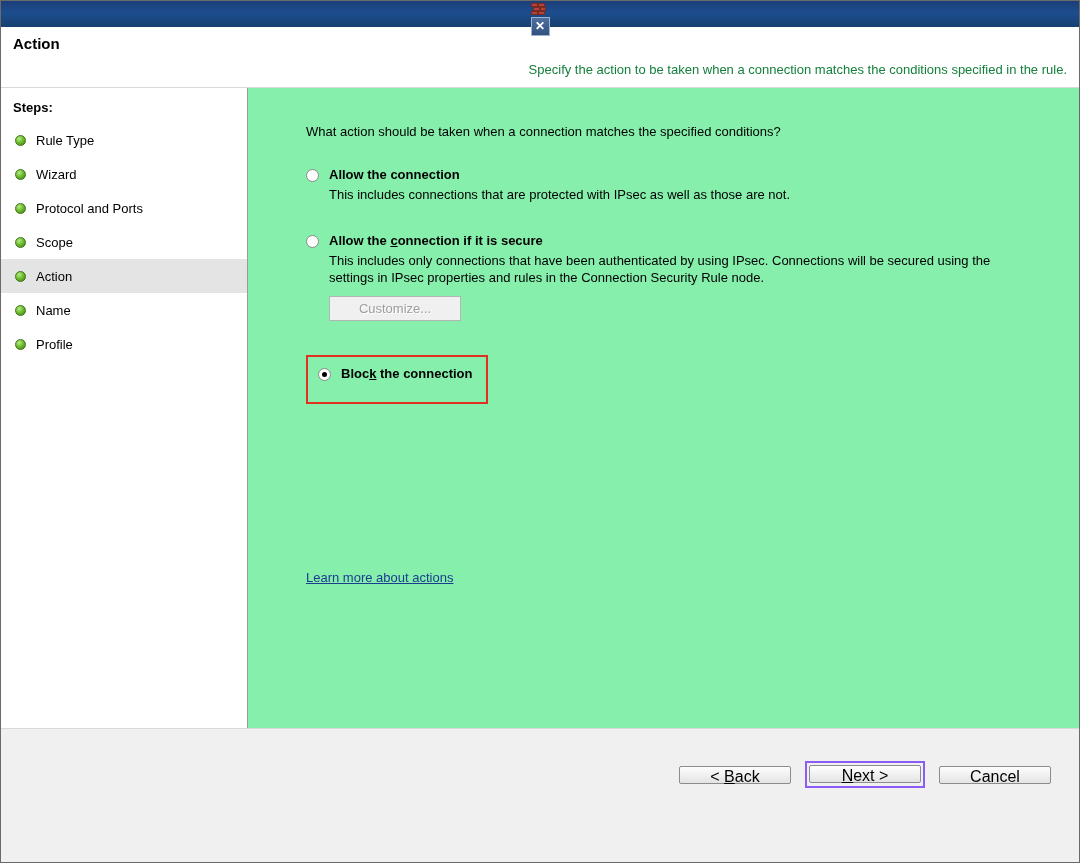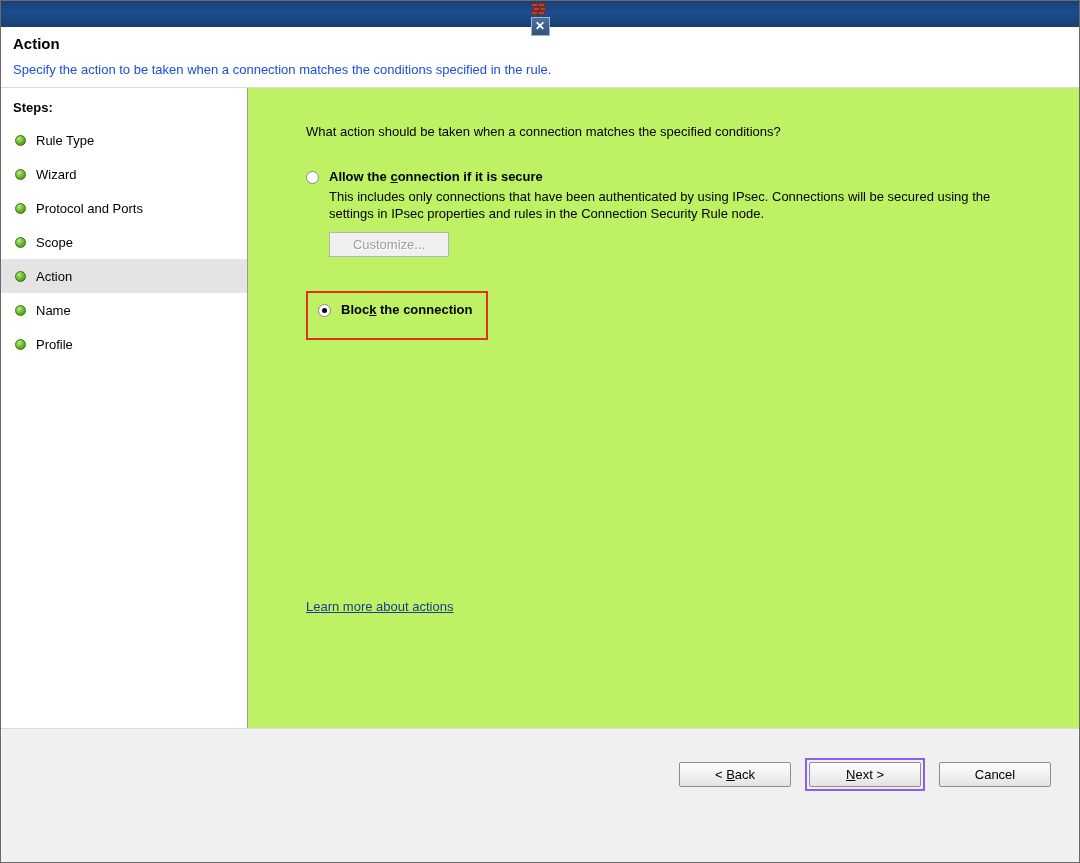--- a/index.html
+++ b/index.html
@@ -73,21 +73,22 @@
     border-bottom: 1px solid #d9d9d9;
   }
   .header h1 {
     margin: 0 0 10px 0;
     font-size: 15px;
     font-weight: bold;
     color: #000000;
   }
   .header .subtitle {
     font-size: 13px;
-    color: #1d4ed8;
+    color: #15803d;
+    text-align: right;
   }
   
   .body {
     display: flex;
     height: 640px;
     background: #ffffff;
   }
   .sidebar {
     width: 247px;
     flex: 0 0 247px;
@@ -122,21 +123,21 @@
     border: 1px solid #3b7514;
     box-sizing: border-box;
   }
   .step .label {
     color: #000000;
     font-size: 13px;
     white-space: nowrap;
   }
   .content {
     flex: 1 1 auto;
-    background: #bef264;
+    background: #86efac;
     position: relative;
     padding: 36px 30px 0 58px;
     box-sizing: border-box;
   }
   .question {
     font-size: 13px;
     margin-bottom: 28px;
   }
   .option {
     position: relative;
@@ -185,63 +186,63 @@
   .btn {
     font-family: "Liberation Sans", sans-serif;
     font-size: 13px;
     background: #f0f0f0;
     border: 1px solid #9a9a9a;
     box-sizing: border-box;
     cursor: default;
     color: #000000;
   }
   .btn-customize {
-    width: 120px;
+    width: 132px;
     height: 25px;
     color: #9d9d9d;
     text-shadow: 1px 1px 0 #ffffff;
     background: #f0f0f0;
     border: 1px solid #b4b4b4;
   }
   .highlight-box {
     border: 2px solid #e03020;
     display: inline-block;
     padding: 9px 14px 9px 10px;
     box-sizing: border-box;
     margin-top: 22px;
   }
   .highlight-box .opt-head { align-items: center; }
   .learn-link {
     position: absolute;
     left: 58px;
-    bottom: 114px;
+    bottom: 143px;
     color: #1a3d8f;
     text-decoration: underline;
     font-size: 13px;
     cursor: default;
   }
   
   .footer {
     height: 92px;
     background: #f0f0f0;
     border-top: 1px solid #d9d9d9;
     display: flex;
     align-items: center;
     justify-content: flex-end;
     padding-right: 28px;
     box-sizing: border-box;
   }
   .footer-btn {
     width: 112px;
-    height: 25px;
+    height: 18px;
     margin-left: 14px;
     background: linear-gradient(to bottom, #fdfdfd 0%, #f1f1f1 50%, #e3e3e3 100%);
     border: 1px solid #8c8c8c;
     border-radius: 2px;
-    font-size: 13px;
+    font-size: 16px;
   }
   .next-wrap {
     border: 2px solid #8b5cf6;
     padding: 2px;
     margin-left: 14px;
     display: inline-block;
     box-sizing: border-box;
   }
   .next-wrap .footer-btn { margin-left: 0; }
 </style>
@@ -300,20 +301,27 @@
       <div class="step">
         <span class="bullet"></span>
         <span class="label">Profile</span>
       </div>
     </div>
 
     <div class="content">
       <div class="question">What action should be taken when a connection matches the specified conditions?</div>
 
       
+      <div class="option">
+        <div class="opt-head">
+          <span class="radio"></span>
+          <span class="opt-title"><span>Allow the connection</span></span>
+        </div>
+        <div class="opt-desc">This includes connections that are protected with IPsec as well as those are not.</div>
+      </div>
 
       
       <div class="option" style="margin-top:30px;">
         <div class="opt-head">
           <span class="radio"></span>
           <span class="opt-title"><span>Allow the </span><span class="u">c</span><span>onnection if it is secure</span></span>
         </div>
         <div class="opt-desc">This includes only connections that have been authenticated by using IPsec.  Connections will be secured using the settings in IPsec properties and rules in the Connection Security Rule node.</div>
         <div class="customize-wrap">
           <button class="btn btn-customize">Customize...</button>

